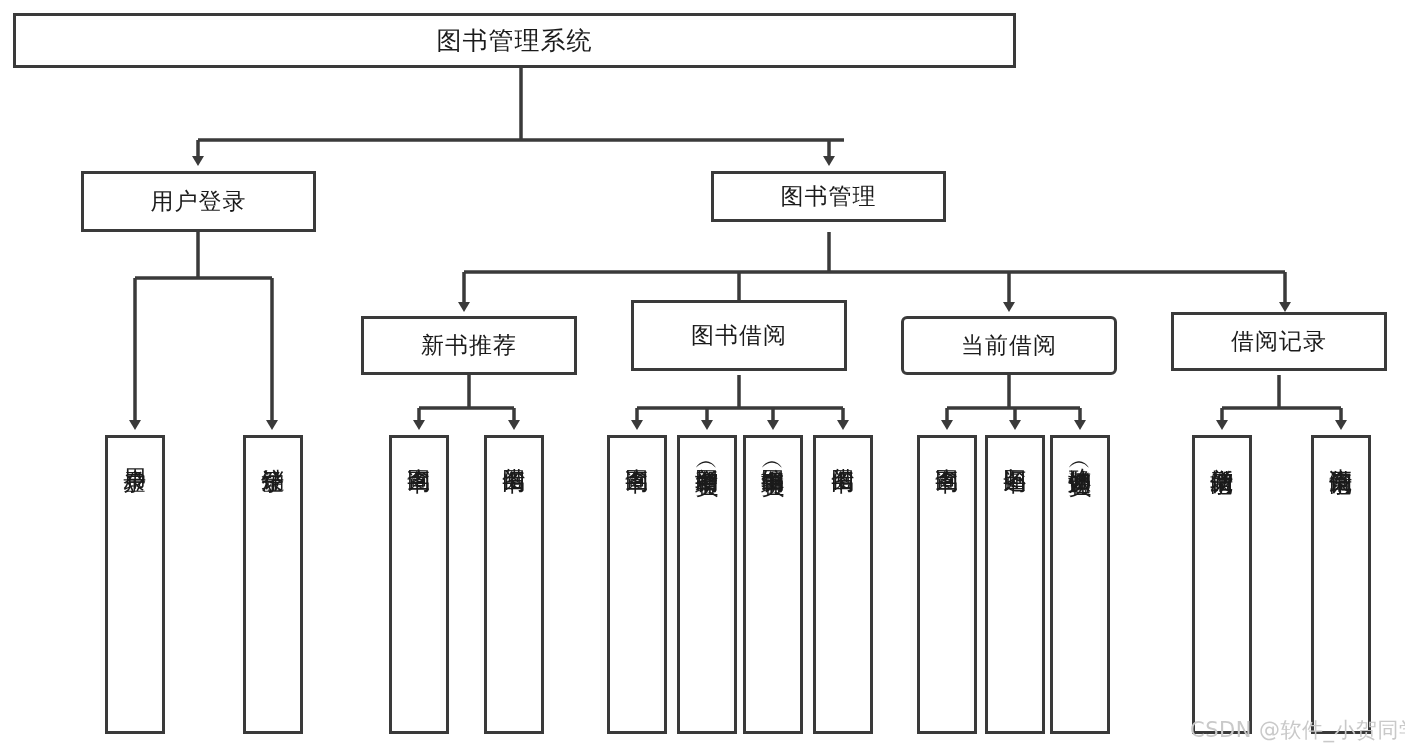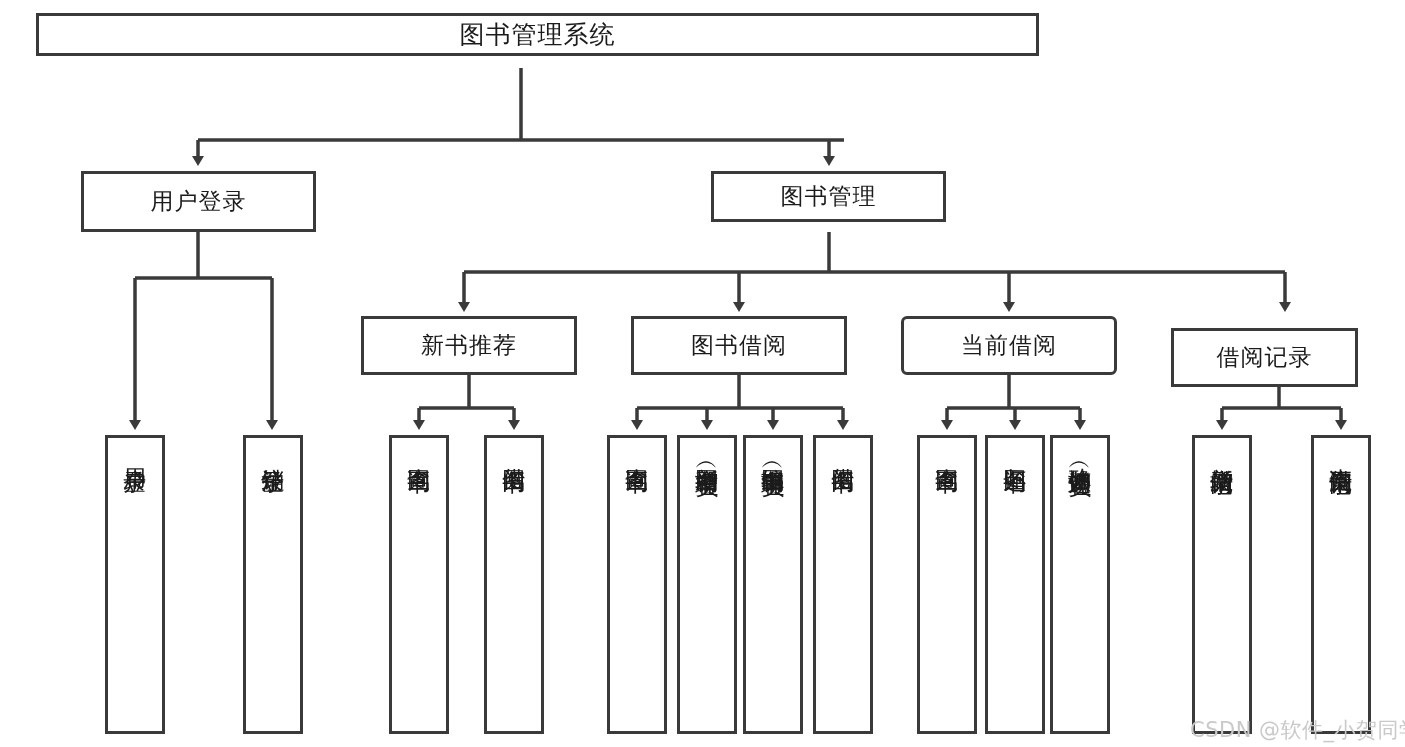--- a/index.html
+++ b/index.html
@@ -111,41 +111,41 @@
       <path d="M1015,408 L1015,421" marker-end="url(#arrow)"></path>
       <path d="M1080,408 L1080,421" marker-end="url(#arrow)"></path>
 
       <path d="M1279,375 L1279,408"></path>
       <path d="M1222,408 L1341,408"></path>
       <path d="M1222,408 L1222,421" marker-end="url(#arrow)"></path>
       <path d="M1341,408 L1341,421" marker-end="url(#arrow)"></path>
     </g>
   </svg>
 
-  <div class="node level-1" style="left:36px; top:13px; width:1003px; height:43px;">
+  <div class="node level-1" style="left:13px; top:13px; width:1003px; height:55px;">
     <span class="htext">图书管理系统</span>
   </div>
 
   <div class="node level-2" style="left:81px; top:171px; width:235px; height:61px;">
     <span class="htext">用户登录</span>
   </div>
   <div class="node level-2" style="left:711px; top:171px; width:235px; height:51px;">
     <span class="htext">图书管理</span>
   </div>
 
   <div class="node level-3" style="left:361px; top:316px; width:216px; height:59px;">
     <span class="htext">新书推荐</span>
   </div>
-  <div class="node level-3" style="left:631px; top:316px; width:216px; height:59px;">
+  <div class="node level-3" style="left:631px; top:300px; width:216px; height:71px;">
     <span class="htext">图书借阅</span>
   </div>
   <div class="node level-3" style="left:901px; top:316px; width:216px; height:59px;border-radius:6px;">
     <span class="htext">当前借阅</span>
   </div>
-  <div class="node level-3" style="left:1171px; top:328px; width:187px; height:59px;">
+  <div class="node level-3" style="left:1171px; top:312px; width:216px; height:59px;">
     <span class="htext">借阅记录</span>
   </div>
 
   <div class="node leaf" style="left:105px; top:435px; width:60px; height:299px;">
     <span class="vtext">用户登录</span>
   </div>
   <div class="node leaf" style="left:243px; top:435px; width:60px; height:299px;">
     <span class="vtext">注销登录</span>
   </div>
   <div class="node leaf" style="left:389px; top:435px; width:60px; height:299px;">

